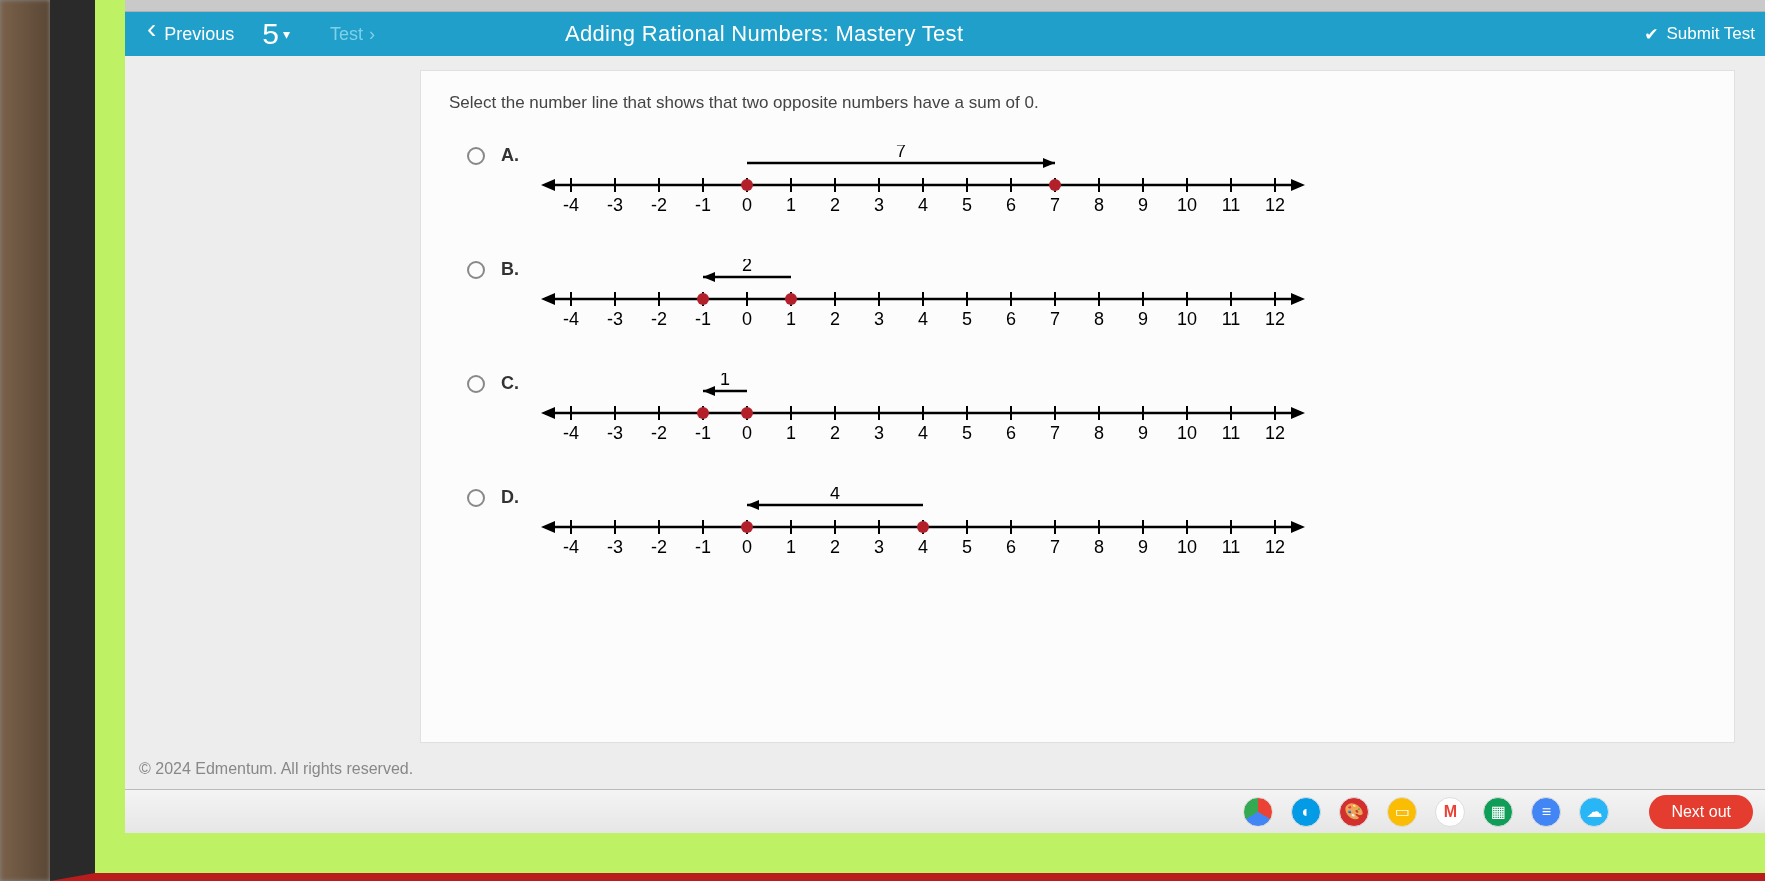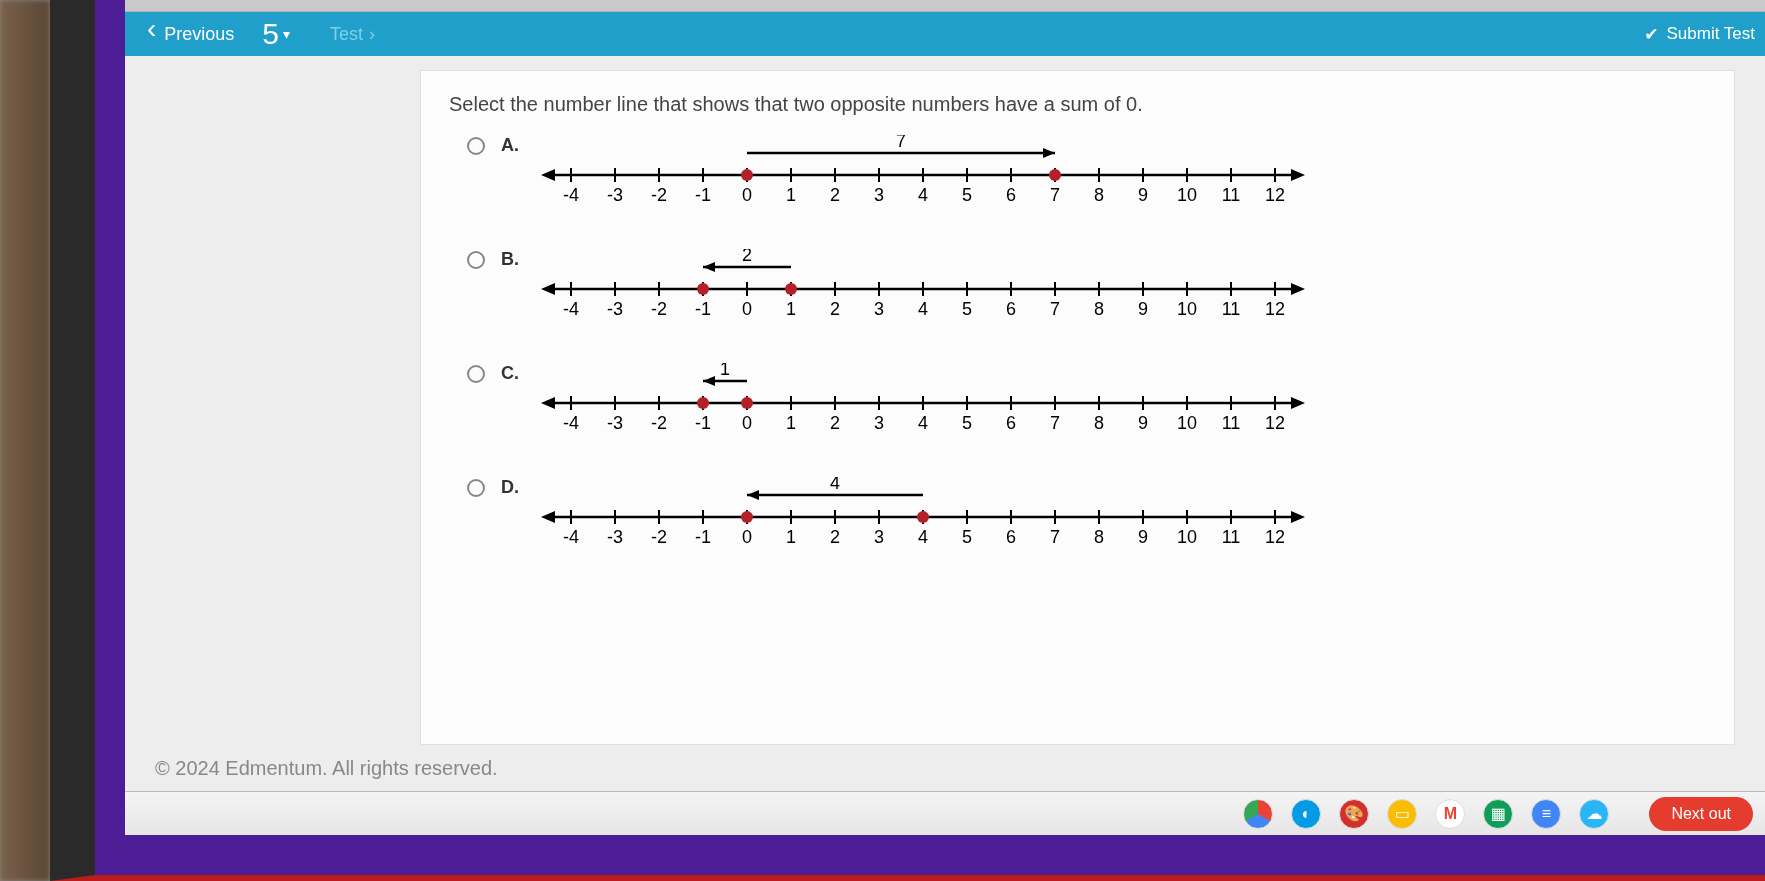--- a/index.html
+++ b/index.html
@@ -10,23 +10,23 @@
     height: 881px;
     overflow: hidden;
     position: relative;
   }
   .outer-frame {
     position: absolute;
     left: 50px;
     top: 0;
     right: 0;
     bottom: 0;
-    background: #4c1d95;
+    background: #bef264;
     border-left: 45px solid #2a2a2a;
-    border-bottom: 6px solid #b91c1c;
+    border-bottom: 8px solid #b91c1c;
     perspective: 2000px;
   }
   .screen {
     position: absolute;
     left: 30px;
     right: 0;
     top: 0;
     bottom: 40px;
     background: #ededed;
   }
@@ -88,23 +88,23 @@
     position: absolute;
     left: 295px;
     top: 70px;
     right: 30px;
     bottom: 90px;
     background: #fcfcfc;
     border: 1px solid #e0e0e0;
     padding: 22px 28px;
   }
   .prompt {
-    font-size: 20px;
+    font-size: 17px;
     color: #444;
-    margin-bottom: 19px;
+    margin-bottom: 32px;
   }
   .option-row {
     display: flex;
     align-items: flex-start;
     margin-bottom: 40px;
   }
   .radio {
     width: 18px; height: 18px;
     border: 2px solid #888;
     border-radius: 50%;
@@ -122,23 +122,23 @@
     flex: none;
   }
   .numline-wrap {
     flex: none;
     position: relative;
     margin-left: 10px;
   }
   
   .footer {
     position: absolute;
-    left: 30px;
+    left: 14px;
     bottom: 55px;
-    font-size: 20px;
+    font-size: 16px;
     color: #888;
   }
   .taskbar {
     position: absolute;
     left: 0; right: 0; bottom: 0;
     height: 44px;
     background: linear-gradient(#f4f4f4,#e6e6e6);
     border-top: 1px solid #bbb;
     display: flex;
     align-items: center;
@@ -184,20 +184,21 @@
         <span>Previous</span>
       </div>
       <div class="qnum">
         <span>5</span>
         <span class="caret">▾</span>
       </div>
       <div class="next">
         <span>Test</span>
         <span>›</span>
       </div>
+      <div class="title">Adding Rational Numbers: Mastery Test</div>
       <div class="submit">
         <span>✔</span>
         <span>Submit Test</span>
       </div>
     </div>
 
     <div class="content">
       <div class="prompt">Select the number line that shows that two opposite numbers have a sum of 0.</div>
       <div id="options-container">
           <div class="option-row">

